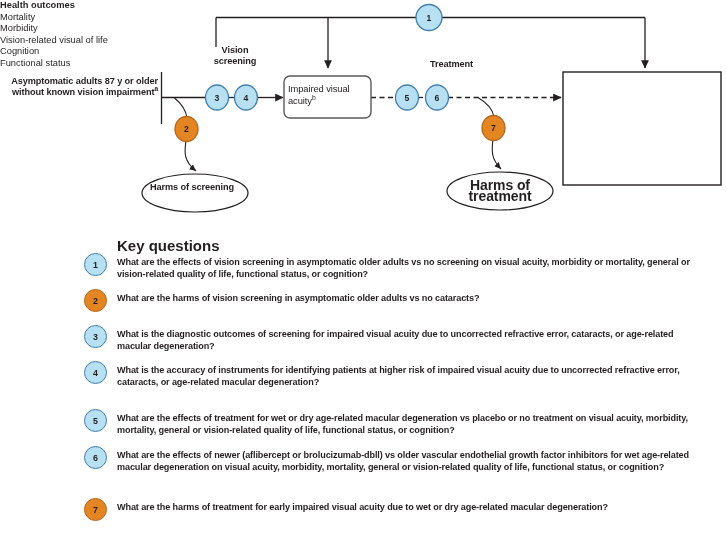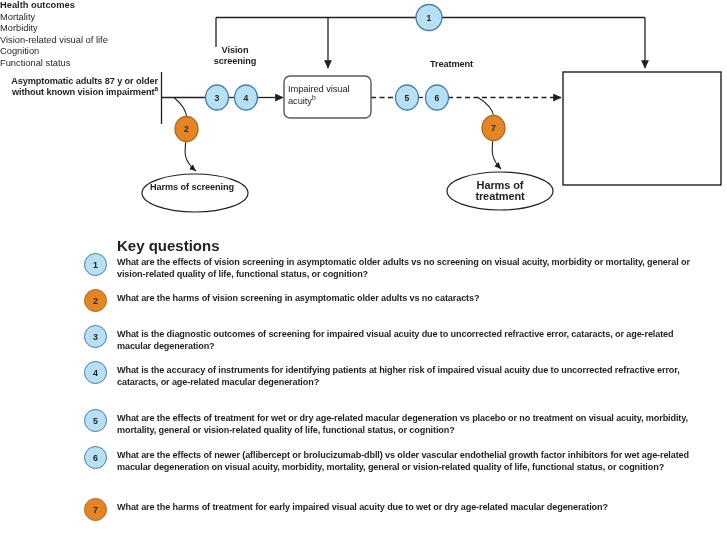--- a/index.html
+++ b/index.html
@@ -75,21 +75,21 @@
     text-align: left;
     font-size: 9.2px;
     line-height: 11px;
   }
 
   .oval-harms-treatment-text {
     left: 455px;
     top: 180px;
     width: 90px;
     text-align: center;
-    font-size: 11px;
+    font-size: 14px;
     line-height: 11px;
   }
 
   .outcomes-box-text {
     left: 570px;
     top: 77px;
     width: 140px;
     text-align: left;
     font-size: 9.3px;
     line-height: 11.6px;

